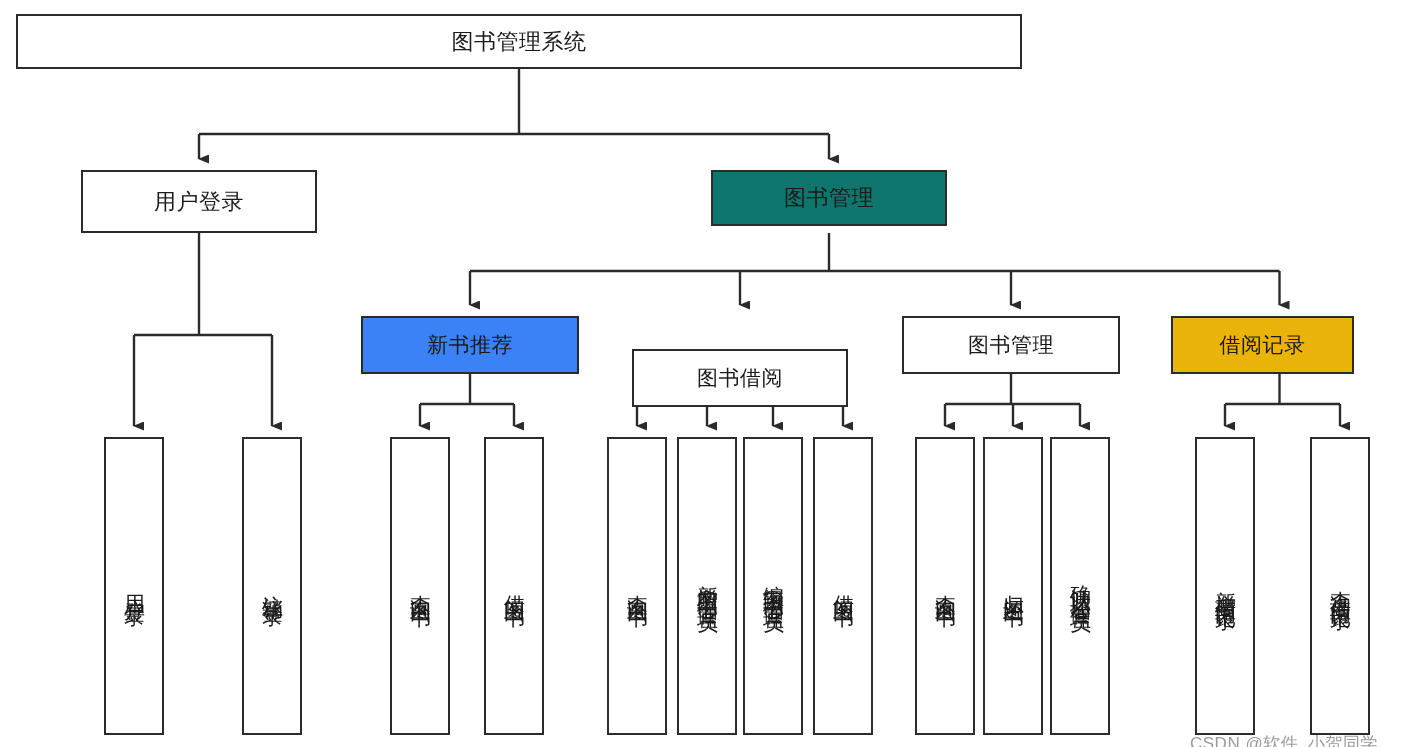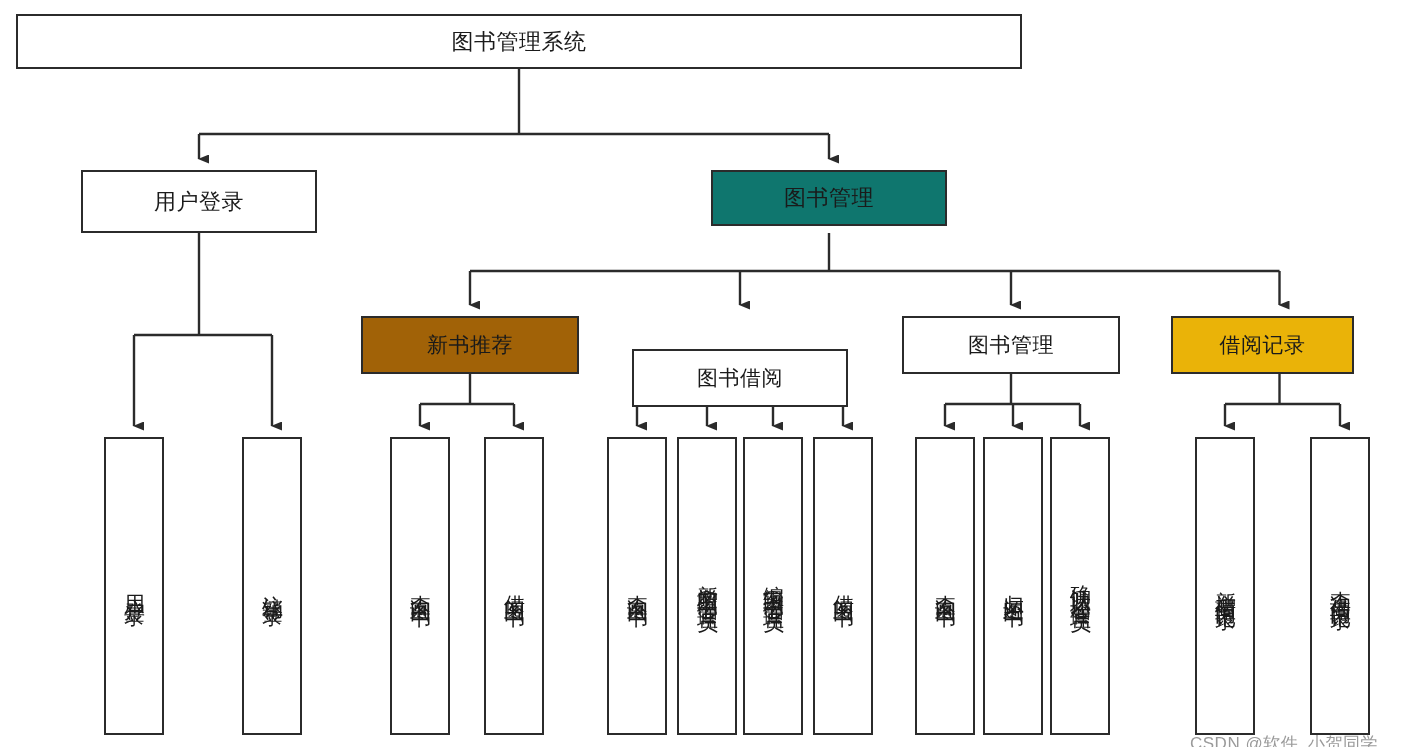--- a/index.html
+++ b/index.html
@@ -111,21 +111,21 @@
   <div id="node-layer">
       <div class="node-box level-0" style="left: 16px; top: 14px; width: 1006px; height: 55px; border-color: rgb(43, 43, 43); background: rgb(255, 255, 255);">
         <span class="node-label" style="color: rgb(26, 26, 26);">图书管理系统</span>
       </div>
       <div class="node-box level-1" style="left: 81px; top: 170px; width: 236px; height: 63px; border-color: rgb(43, 43, 43); background: rgb(255, 255, 255);">
         <span class="node-label" style="color: rgb(26, 26, 26);">用户登录</span>
       </div>
       <div class="node-box level-1" style="left: 711px; top: 170px; width: 236px; height: 56px; border-color: rgb(43, 43, 43); background: #0f766e;">
         <span class="node-label" style="color: rgb(26, 26, 26);">图书管理</span>
       </div>
-      <div class="node-box level-2" style="left: 361px; top: 316px; width: 218px; height: 58px; border-color: rgb(43, 43, 43); background: #a16207;">
+      <div class="node-box level-2" style="left: 361px; top: 316px; width: 218px; height: 58px; border-color: rgb(43, 43, 43); background: #3b82f6;">
         <span class="node-label" style="color: rgb(26, 26, 26);">新书推荐</span>
       </div>
       <div class="node-box level-2" style="left: 632px; top: 316px; width: 216px; height: 58px; border-color: rgb(43, 43, 43); background: rgb(255, 255, 255); margin-top: 33px;">
         <span class="node-label" style="color: rgb(26, 26, 26);">图书借阅</span>
       </div>
       <div class="node-box level-2" style="left: 902px; top: 316px; width: 218px; height: 58px; border-color: rgb(43, 43, 43); background: rgb(255, 255, 255);">
         <span class="node-label" style="color: rgb(26, 26, 26);">图书管理</span>
       </div>
       <div class="node-box level-2" style="left: 1171px; top: 316px; width: 183px; height: 58px; border-color: rgb(43, 43, 43); background: #eab308;">
         <span class="node-label" style="color: rgb(26, 26, 26);">借阅记录</span>

